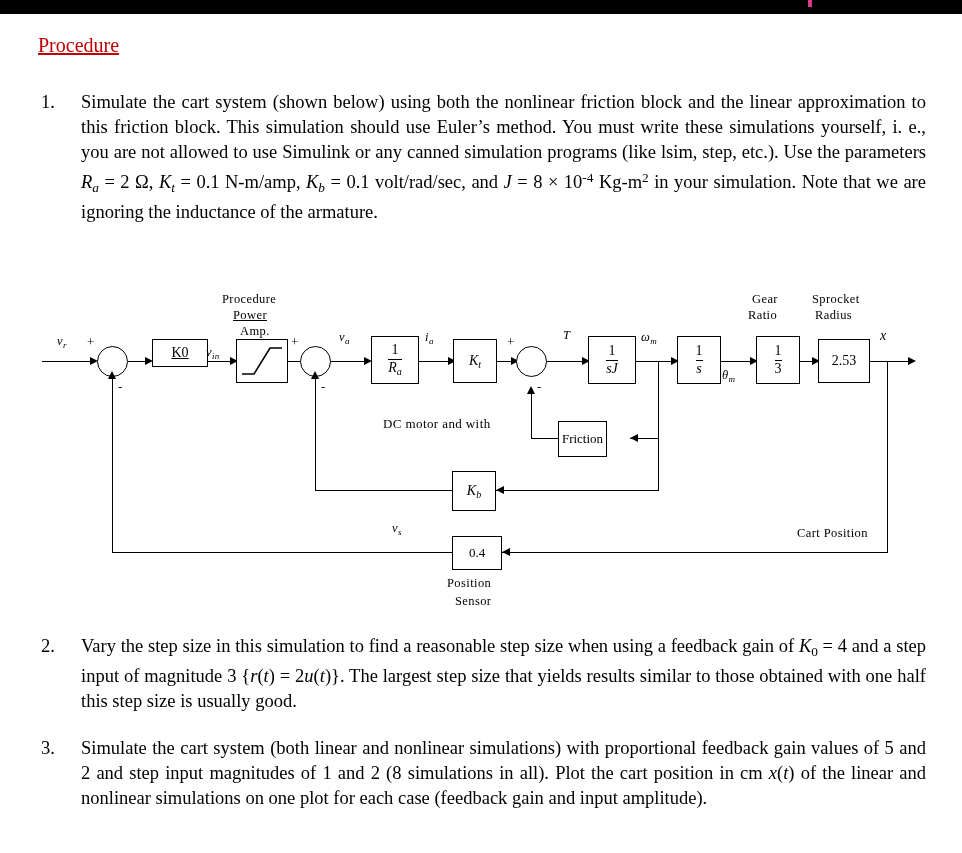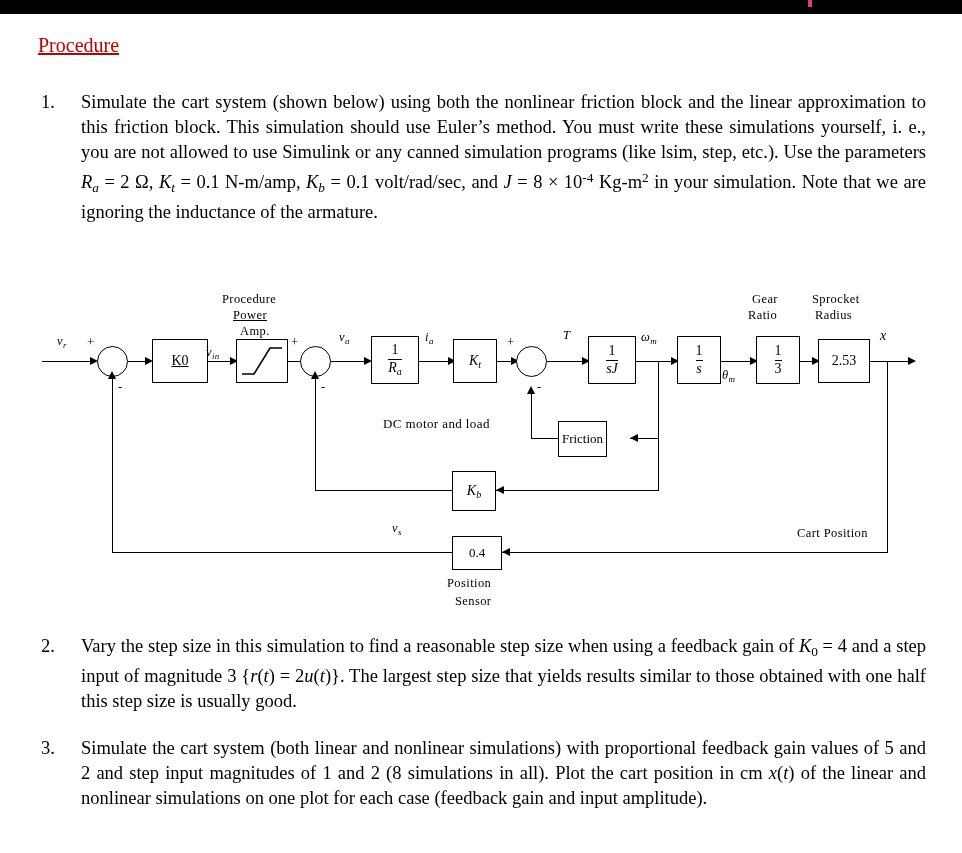--- a/index.html
+++ b/index.html
@@ -181,21 +181,21 @@
     <div class="hline" style="left:42px; top:85px; width:50px;"></div>
     <div class="arrow right" style="left:90px; top:80.5px;"></div>
 
     <div class="circ" style="left:97px; top:70px; width:31px; height:31px;"></div>
     <div class="sign" style="left:87px; top:58px;">+</div>
     <div class="sign" style="left:118px; top:103px;">-</div>
 
     <div class="hline" style="left:128px; top:85px; width:19px;"></div>
     <div class="arrow right" style="left:145px; top:80.5px;"></div>
 
-    <div class="box" style="left:152px; top:63px; width:56px; height:44px;text-decoration:underline;">
+    <div class="box" style="left:152px; top:63px; width:56px; height:28px;text-decoration:underline;">
       <span>K0</span>
     </div>
 
     <div class="hline" style="left:208px; top:85px; width:25px;"></div>
     <div class="arrow right" style="left:230px; top:80.5px;"></div>
     <div class="dlabel it" style="left:206px; top:69px;"><span>v</span><span class="sub">in</span></div>
 
     <div class="box" style="left:236px; top:63px; width:52px; height:44px;">
       <svg width="50" height="42" viewBox="0 0 50 42">
         <polyline points="5,34 17,34 33,8 45,8" fill="none" stroke="#000" stroke-width="1.6"></polyline>
@@ -272,21 +272,21 @@
     <div class="arrow right" style="left:812px; top:80.5px;"></div>
 
     <div class="box" style="left:818px; top:63px; width:52px; height:44px;">
       <span style="font-style:normal;">2.53</span>
     </div>
 
     <div class="hline" style="left:870px; top:85px; width:42px;"></div>
     <div class="arrow right" style="left:908px; top:80.5px;"></div>
     <div class="dlabel it" style="left:880px; top:52px; font-size:14px;">x</div>
 
-    <div class="dlabel" style="left:383px; top:140px; font-size:13px;">DC motor and load</div>
+    <div class="dlabel" style="left:383px; top:140px; font-size:13px;">DC motor and with</div>
 
     <div class="box" style="left:558px; top:145px; width:49px; height:36px;">
       <span style="font-size:13px;">Friction</span>
     </div>
 
     <div class="vline" style="left:658px; top:85px; height:78px;"></div>
     <div class="hline" style="left:630px; top:162px; width:28px;"></div>
     <div class="arrow left" style="left:630px; top:157.5px;"></div>
 
     <div class="vline" style="left:531px; top:117px; height:46px;"></div>

